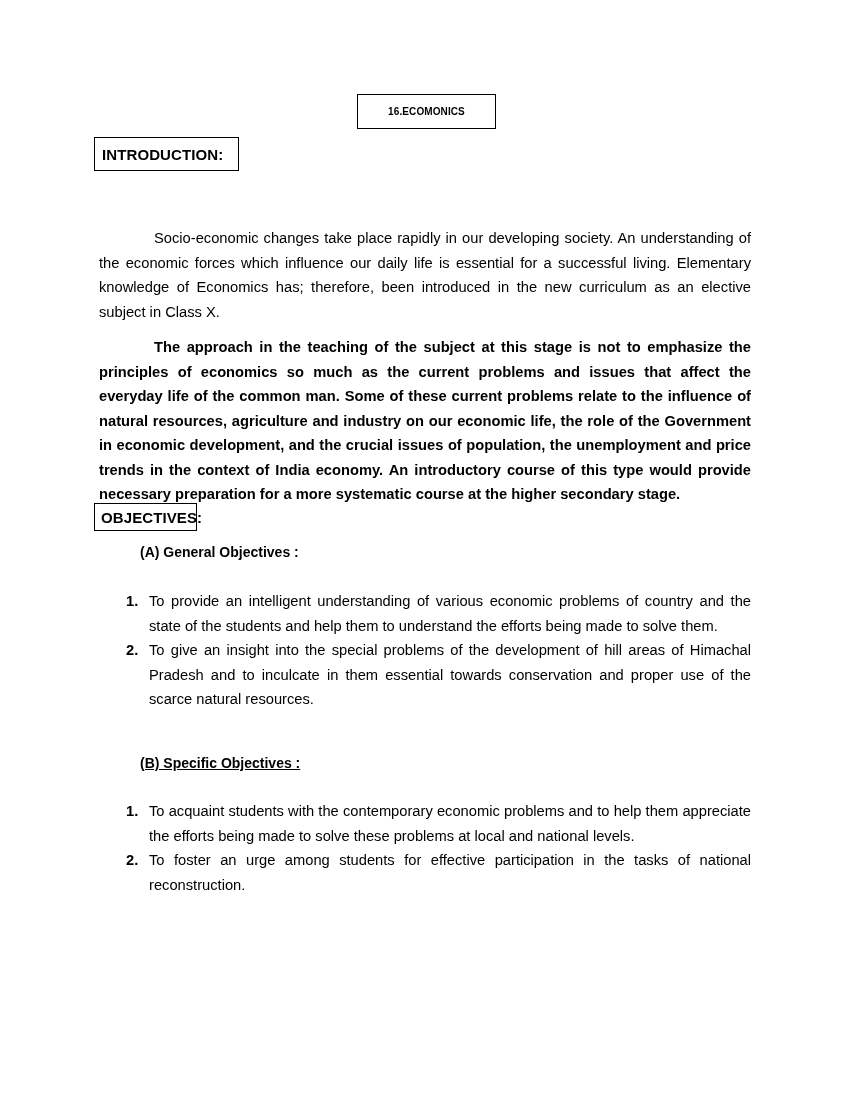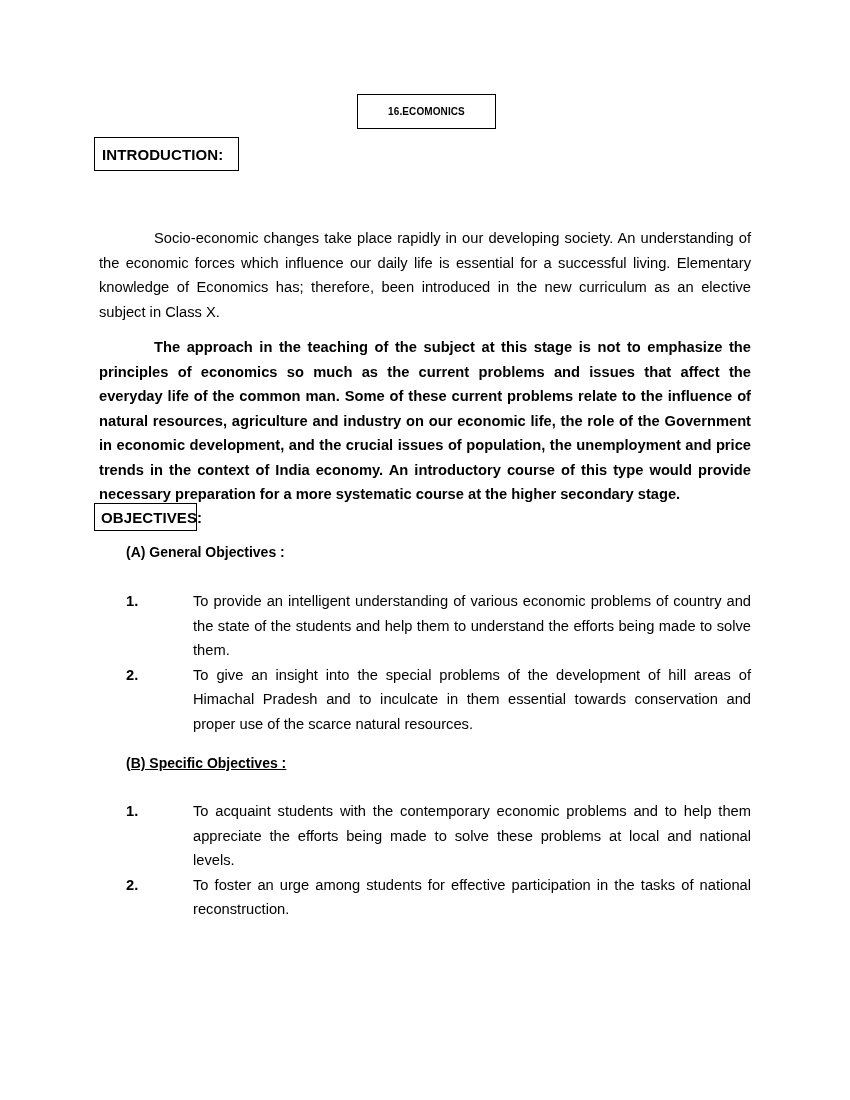--- a/index.html
+++ b/index.html
@@ -78,21 +78,21 @@
   .body-text.indented {
     text-indent: 55px;
   }
 
   #para-1 { top: 182px; }
   #para-2 { top: 291px; font-weight: bold; }
 
   
   .sub-heading {
     position: absolute;
-    left: 126px;
+    left: 140px;
     font-size: 14px;
     font-weight: bold;
     color: #000000;
     white-space: nowrap;
     text-align: right;
   }
 
   #general-objectives-heading { top: 544px; }
   #specific-objectives-heading { top: 755px; text-decoration: underline; }
 
@@ -123,21 +123,20 @@
     position: absolute;
     left: 0;
     top: 0;
     font-weight: bold;
     font-size: 14.7px;
     line-height: 24.5px;
   }
 
   .num-list li .item-text {
     display: block;
-    margin-left: 44px;
   }
 </style>
 </head>
 <body>
 
 <div class="page">
 
   <div class="box-heading" id="doc-title">16.ECOMONICS</div>
 
   <div class="box-heading" id="intro-heading">INTRODUCTION:</div>

